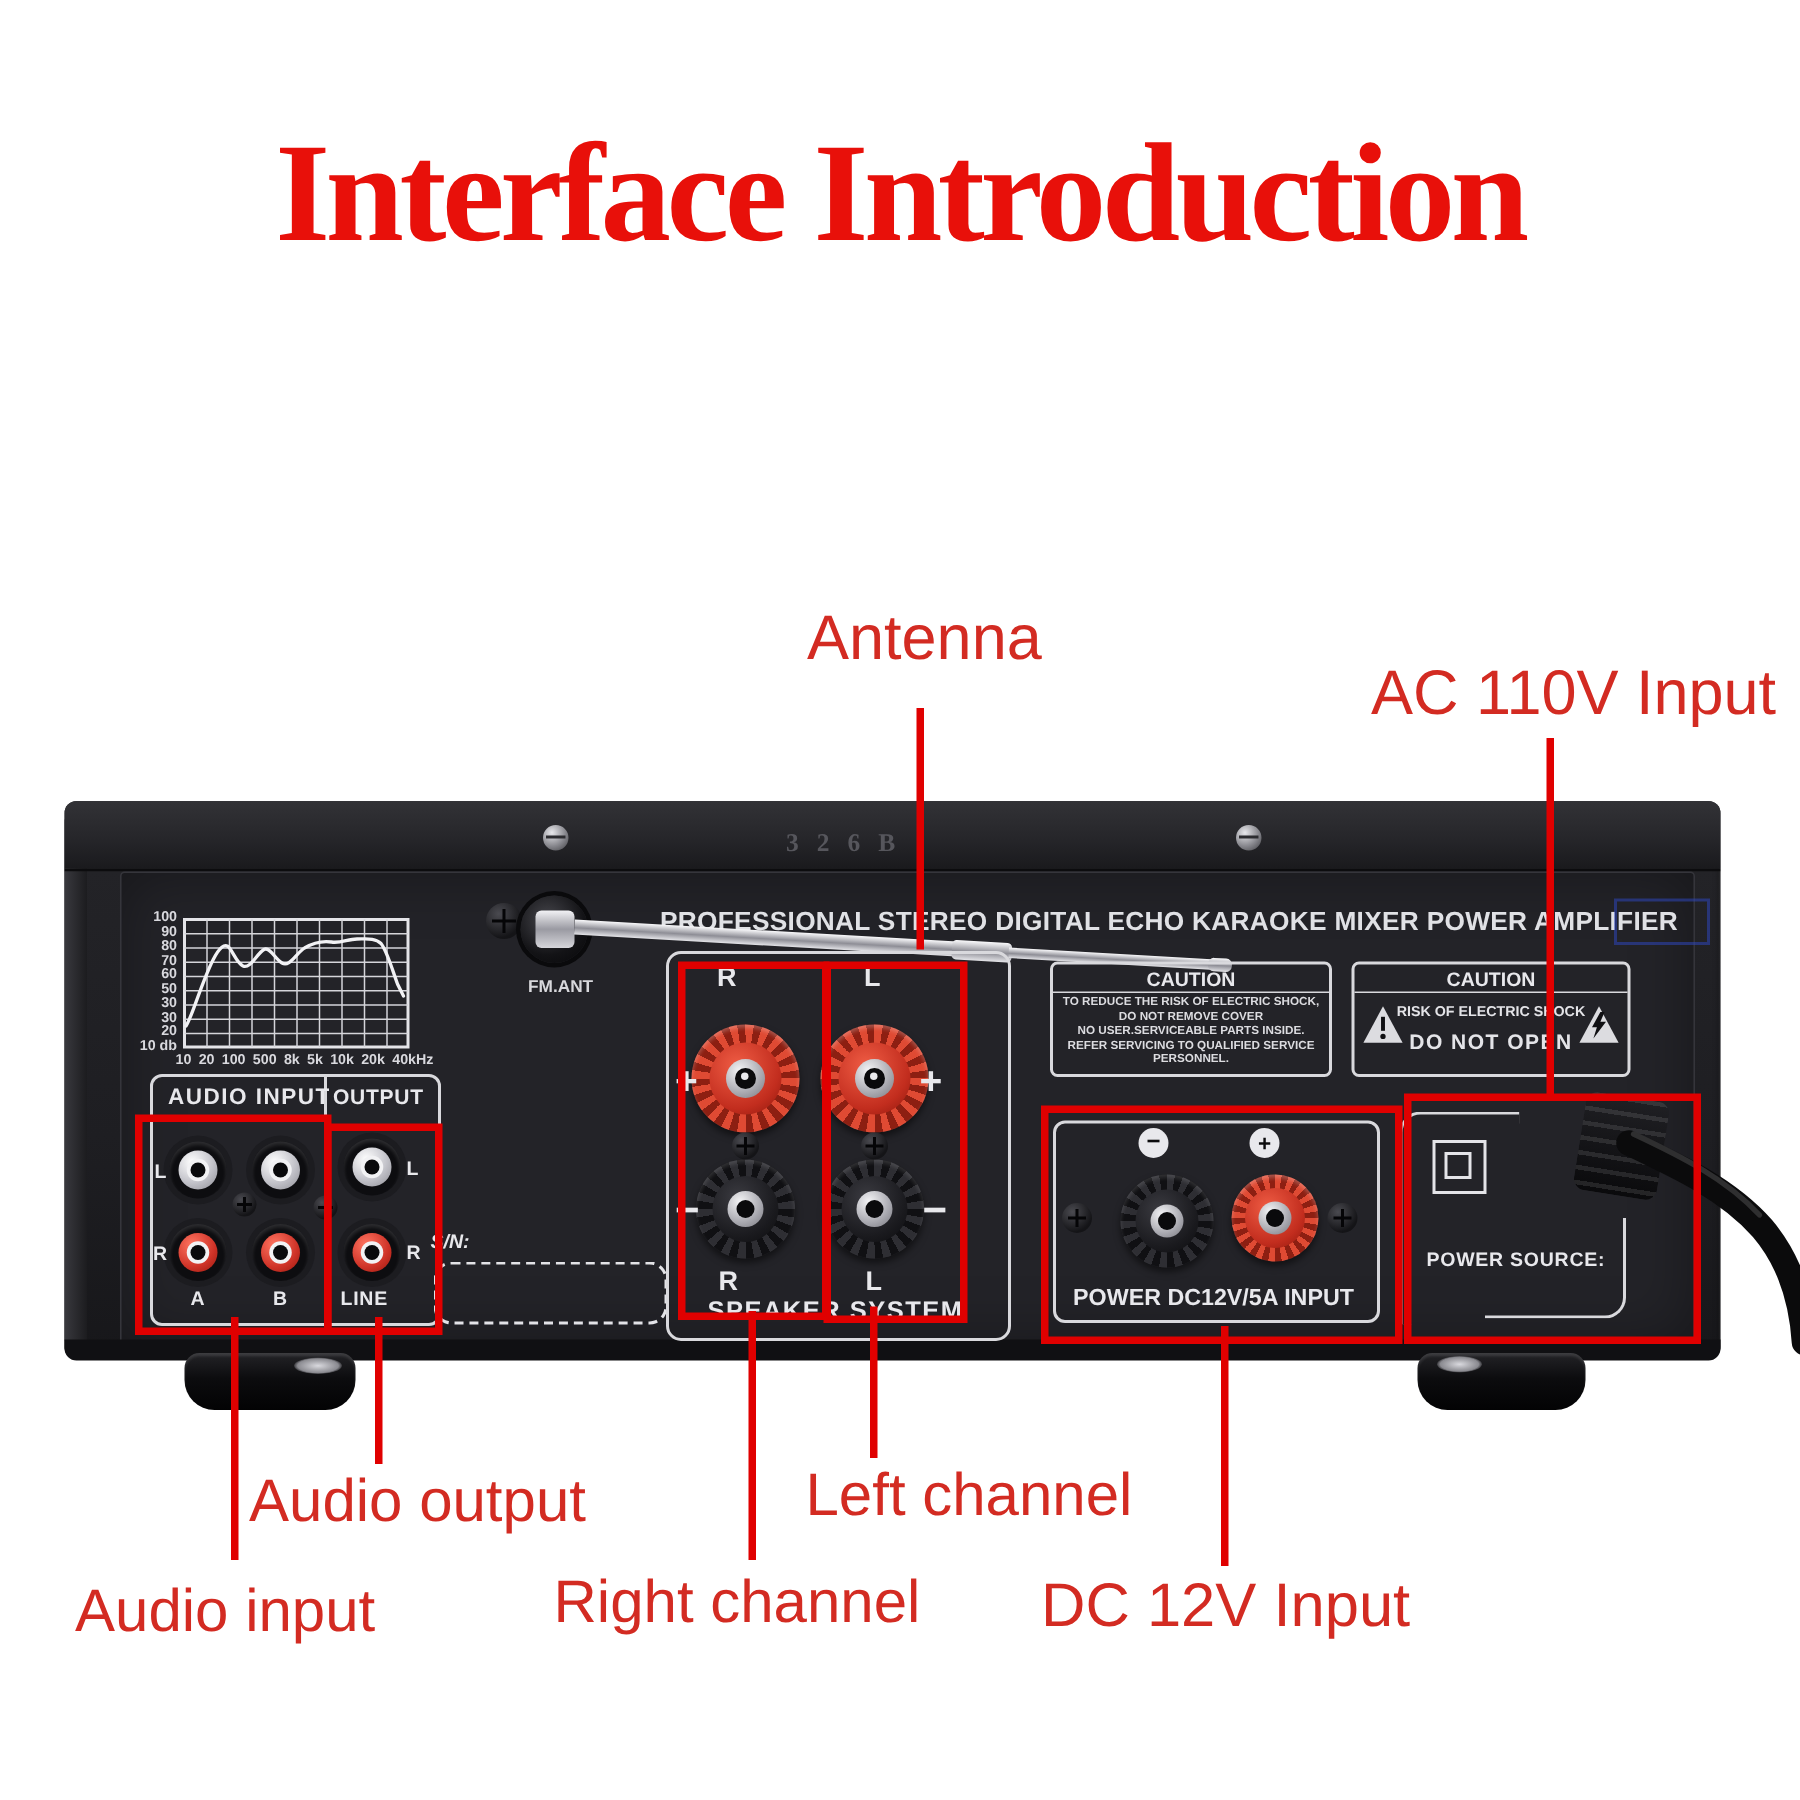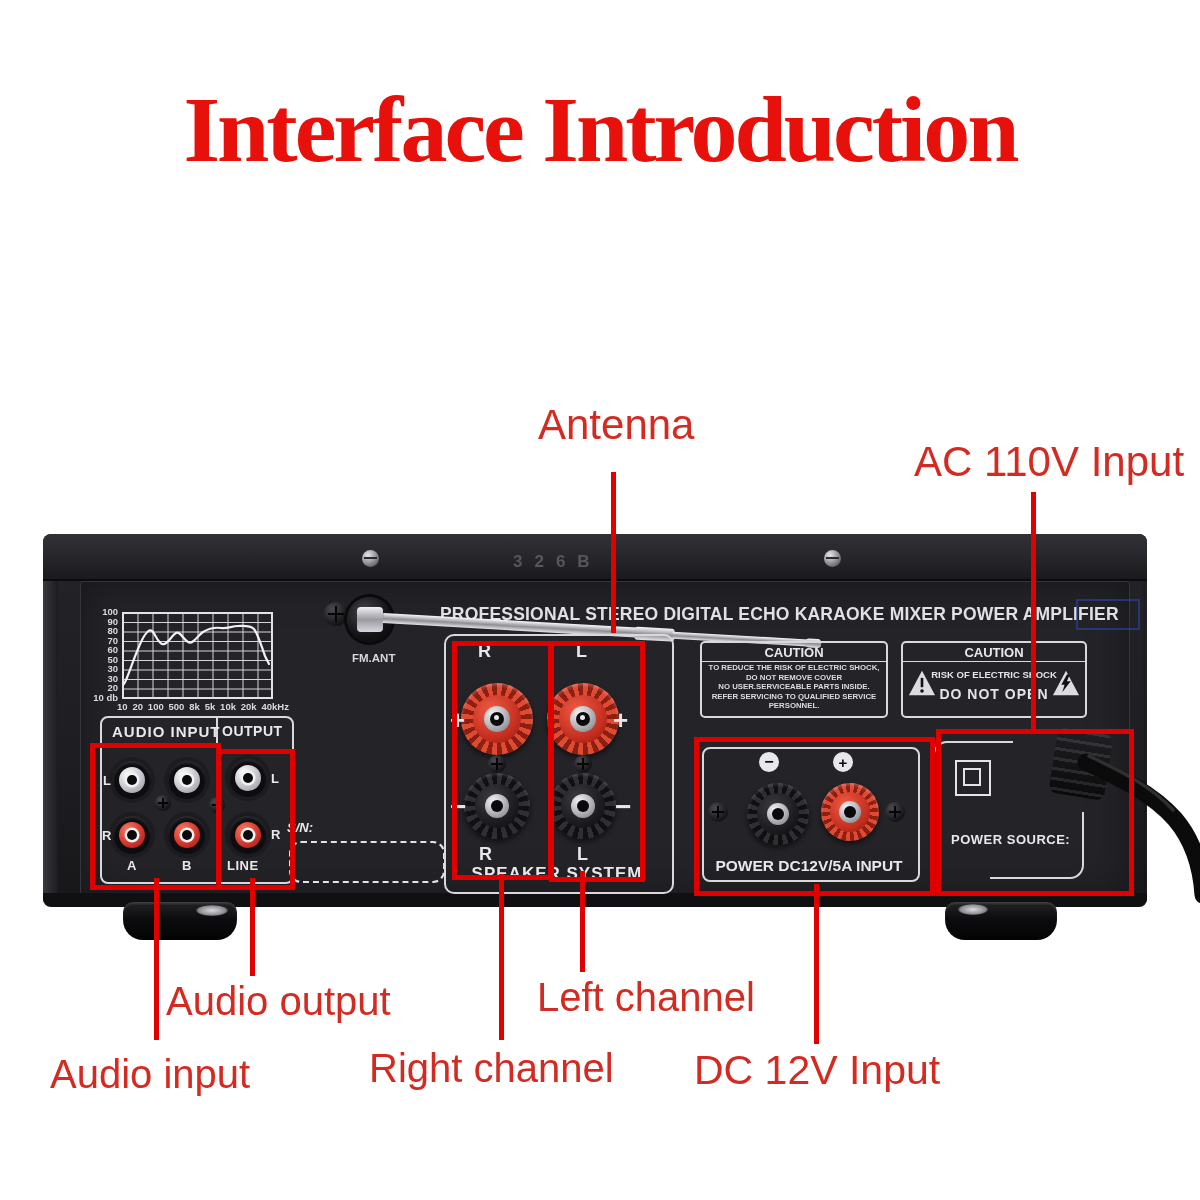--- a/index.html
+++ b/index.html
@@ -103,21 +103,21 @@
 
 <div class="page">
 
   <div class="abs main-title">Interface Introduction</div>
 
   <div class="abs chassis"></div>
   <div class="abs chassis-side-left"></div>
   <div class="abs top-strip"></div>
   <div class="abs tscrew" style="left:362px;top:550px;"></div>
   <div class="abs tscrew" style="left:824px;top:550px;"></div>
-  <div class="abs engraving" style="left:513px;top:552px;">326B</div>
+  <div class="abs engraving" style="left:524px;top:552px;font-family:Liberation Serif, serif;">326B</div>
   <div class="abs face"></div>
   <div class="abs bottom-strip"></div>
   <div class="abs foot" style="left:123px;top:902px;width:114px;height:38px;"></div>
   <div class="abs foot-glint" style="left:196px;top:905px;width:32px;height:11px;"></div>
   <div class="abs foot" style="left:945px;top:902px;width:112px;height:38px;"></div>
   <div class="abs foot-glint" style="left:958px;top:904px;width:30px;height:11px;"></div>
 
   <div class="abs headline" style="left:440px;top:604px;">PROFESSIONAL STEREO DIGITAL ECHO KARAOKE MIXER POWER AMPLIFIER</div>
   <div class="abs headline-accent" style="left:1076px;top:599px;width:60px;height:27px;"></div>
 

